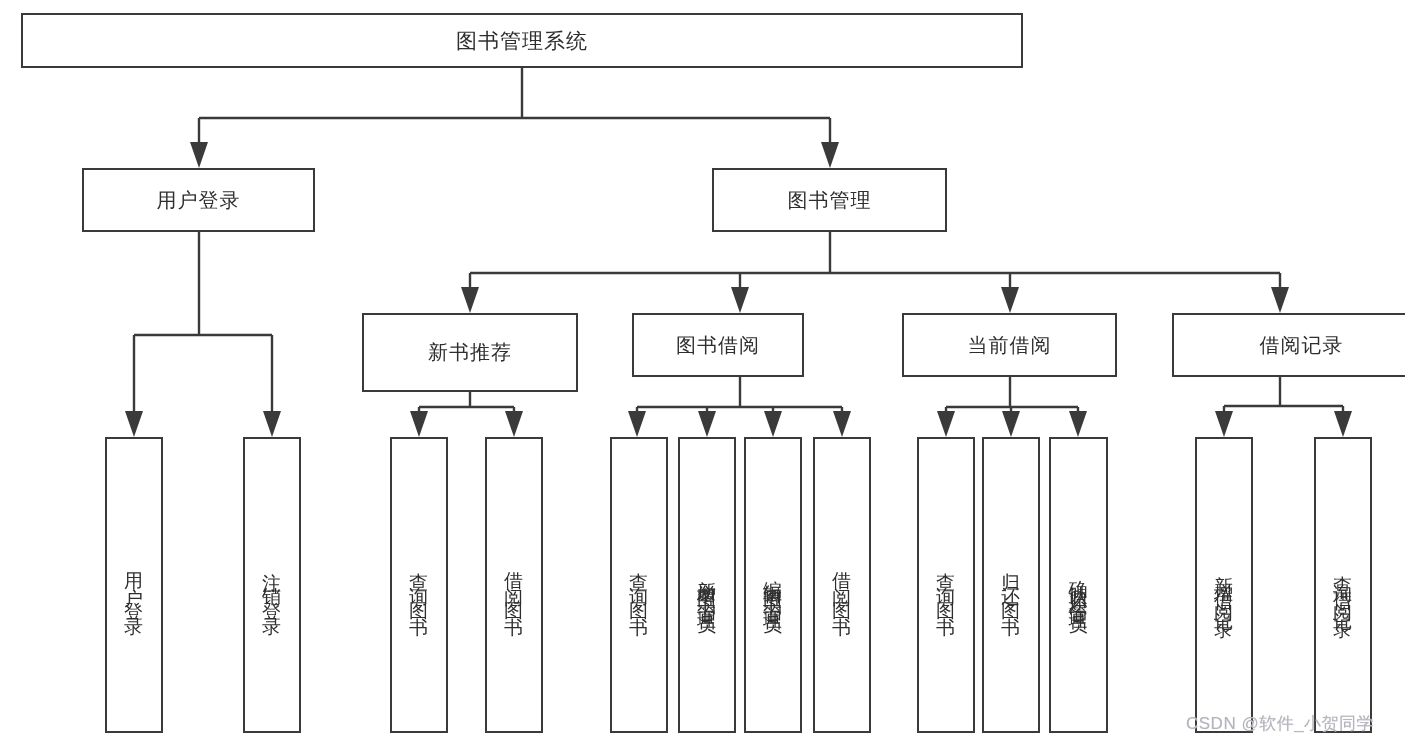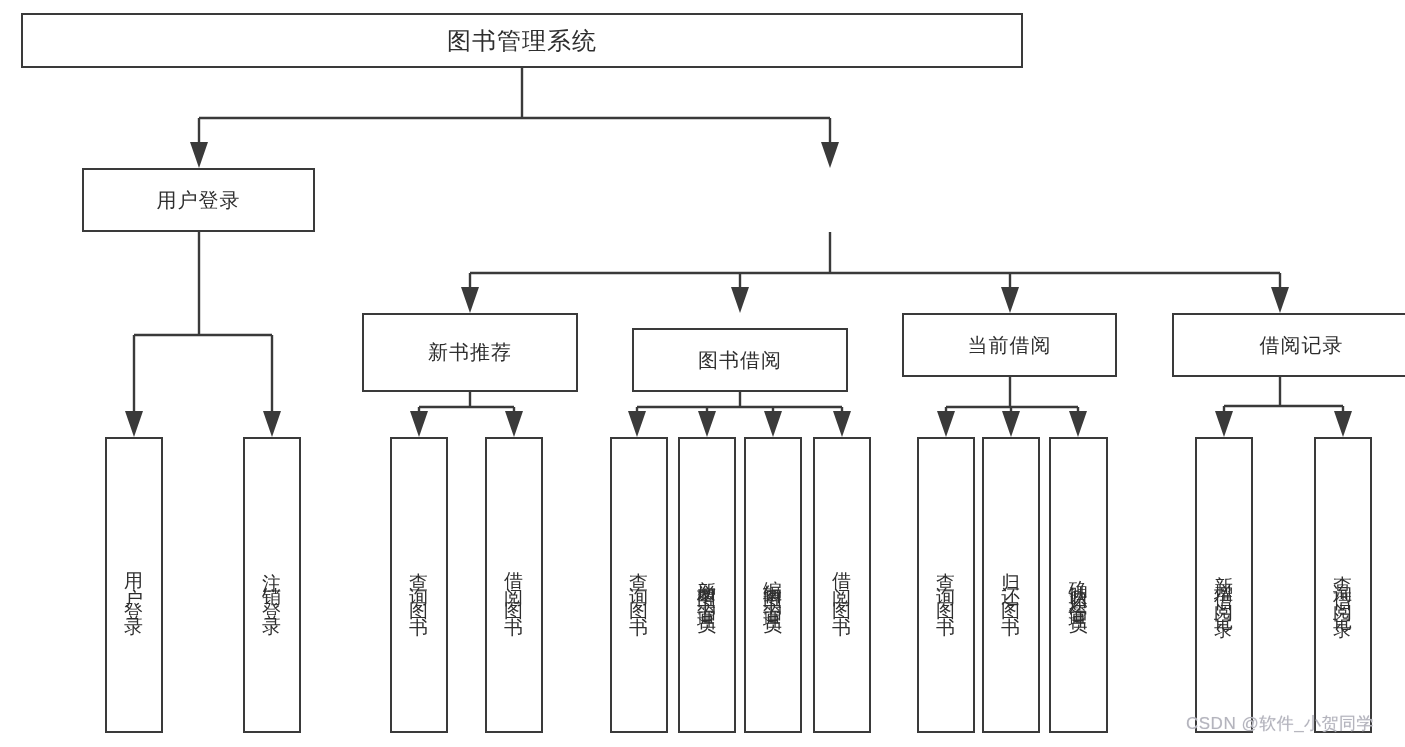--- a/index.html
+++ b/index.html
@@ -33,21 +33,21 @@
     align-items: center;
     justify-content: center;
     text-align: center;
     z-index: 2;
   }
   .h-node {
     font-size: 20px;
     letter-spacing: 1px;
   }
   .root-node {
-    font-size: 24px;
+    font-size: 21px;
     letter-spacing: 1px;
     font-family: Liberation Serif, serif;
   }
   .v-node {
     writing-mode: vertical-rl;
     font-size: 19px;
     line-height: 1;
     padding-top: 4px;
   }
   .v-short { letter-spacing: 15px; }
@@ -107,23 +107,24 @@
       <polygon points="1002,411 1020,411 1011,437"></polygon>
       <polygon points="1069,411 1087,411 1078,437"></polygon>
       <polygon points="1215,411 1233,411 1224,437"></polygon>
       <polygon points="1334,411 1352,411 1343,437"></polygon>
     </g>
   </svg>
 
   <div class="node h-node root-node" style="left:21px; top:13px; width:1002px; height:55px;">图书管理系统</div>
 
   <div class="node h-node" style="left:82px; top:168px; width:233px; height:64px;">用户登录</div>
+  <div class="node h-node" style="left:712px; top:168px; width:235px; height:64px;">图书管理</div>
 
   <div class="node h-node" style="left:362px; top:313px; width:216px; height:79px;">新书推荐</div>
-  <div class="node h-node" style="left:632px; top:328px; width:216px; height:64px;font-family:Liberation Mono, monospace;">图书借阅</div>
+  <div class="node h-node" style="left:632px; top:313px; width:172px; height:64px;font-family:Liberation Mono, monospace;">图书借阅</div>
   <div class="node h-node" style="left:902px; top:313px; width:215px; height:64px;text-align:center;">当前借阅</div>
   <div class="node h-node" style="left:1172px; top:313px; width:259px; height:64px;">借阅记录</div>
 
   <div class="node v-node v-short" style="left:105px; top:437px; width:58px; height:296px;">用户登录</div>
   <div class="node v-node v-short" style="left:243px; top:437px; width:58px; height:296px;">注销登录</div>
 
   <div class="node v-node v-short" style="left:390px; top:437px; width:58px; height:296px;">查询图书</div>
   <div class="node v-node v-short" style="left:485px; top:437px; width:58px; height:296px;">借阅图书</div>
 
   <div class="node v-node v-short" style="left:610px; top:437px; width:58px; height:296px;">查询图书</div>

